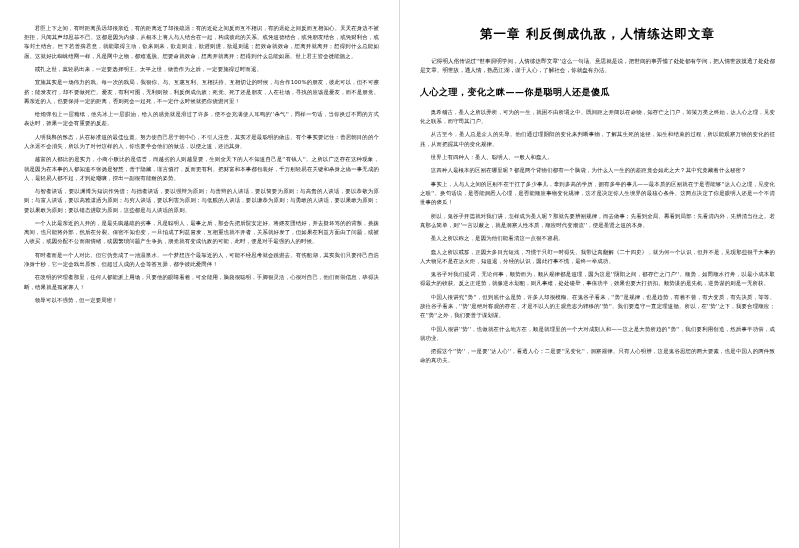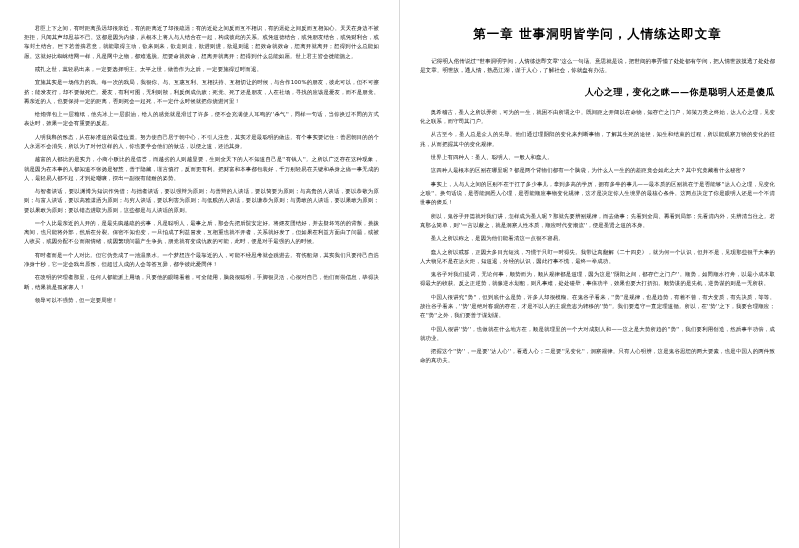--- a/index.html
+++ b/index.html
@@ -48,21 +48,21 @@
     font-size: 12.5px;
     font-weight: bold;
     text-align: center;
     margin: 2px 0 14px 0;
     letter-spacing: 1px;
     color: #000;
   }
   .section-title {
     font-size: 9px;
     font-weight: bold;
-    text-align: right;
+    text-align: left;
     margin: 10px 0 9px 0;
     letter-spacing: 0.5px;
     color: #000;
   }
   .sub-lead {
     font-size: 5.6px;
     line-height: 9.4px;
     text-align: justify;
     text-indent: 2em;
     margin: 0 0 5px 0;
@@ -82,21 +82,21 @@
     <p class="para">人明我释的形态，从在标准道的最佳位置。努力使自己居于朝中心，不引人注意，其实才是最聪明的做法。有个事实要记住：善居朝目的的个人永远不会消失，所以为了对付这样的人，你也要学会他们的做法，以便之道，还治其身。</p>
     <p class="para">越富的人都比的是实力，小商小贩比的是信誉，而越劣的人则越显要，生则全天下的人不知道自己是''有钱人''。之所以广泛存在这种现象，就是因为在本事的人都知道不张扬是智慧，善于隐藏，谨言慎行，反而更有利。把财富和本事都包装好，千万别轻易在关键和杀身之痛一事无成的人，最轻易人都不起，才到处嘲嚷，摆出一副很有能耐的姿势。</p>
     <p class="para">与智者谈话，要以渊博为知识作凭借；与拙者谈话，要以强辩为原则；与善辩的人谈话，要以简要为原则；与高贵的人谈话，要以恭敬为原则；与富人谈话，要以高雅潇洒为原则；与穷人谈话，要以利害为原则；与低贱的人谈话，要以谦恭为原则；与勇敢的人谈话，要以果敢为原则；要以果敢为原则；要以错态进取为原则，这些都是与人谈话的原则。</p>
     <p class="para">一个人比最亲近的人开的，是最先疯越疏的劣事，凡是聪明人，最事之后，那会先把后院安定好。将姬友团结好，并去疑坏笃的的背叛，挑拨离间，也只能将外部，然后在分裂。保密不知也变，一旦怕成了利益冒发，互相重也就不开者，关系就好发了，但如果在利益方面由了问题，或被人收买，或因分配不公而闹情绪，或因繁琐问题产生争执，朋党就有变成仇敌的可能，此时，便是对手最强的人的时候。</p>
     <p class="para">有时者而是一个人对比。但它伪竞成了一池温泉水。一个梦想连个最靠近的人，可能不经思考就会跳进去。有伤船湖，其实我们只要待己自浩净身十秒，它一定会戏出原形，但超过人成的人会等答互异，都学彼此爱同伴！</p>
     <p class="para">在改明的管理者那里，任何人都能派上用场，只要他的眼睛看着，可全能用，脑袋很聪明，手脚很灵活，心很对自己，他们而崇信息，毕得决断，结果就是孤家寡人！</p>
     <p class="para">领导可以不强势，但一定要周密！</p>
   </div>
 
   <div class="page page-right">
-    <h1 class="chapter-title">第一章 世事洞明皆学问，人情练达即文章</h1>
+    <h1 class="chapter-title">第一章 利反倒成仇敌，人情练达即文章</h1>
     <p class="sub-lead">记得明人俗传说过''世事洞明学问，人情练达即文章''这么一句话。意思就是说，把世间的事弄懂了处处都有学问，把人情世故摸透了处处都是文章。明世故，通人情，熟悉江湖，谋于人心，了解社会，你就盘有办法。</p>
     <h2 class="section-title">人心之理，变化之眯——你是聪明人还是傻瓜</h2>
     <p class="para">奥希稽古，圣人之所以弄所，可为的一生，就困不由所谓之中。既间距之开阔以在命物，知存亡之门户，筹策万类之终始，达人心之理，见变化之联系，而守司其门户。</p>
     <p class="para">从古至今，圣人总是众人的先导。他们通过理阴阳的变化来判断事物，了解其生死的途径，知生和结束的过程，所以能观察万物的变化的征兆，从而把握其中的变化规律。</p>
     <p class="para">世界上有四种人：圣人、聪明人、一般人和蠢人。</p>
     <p class="para">这四种人最根本的区别在哪里呢？都是两个背物们都有一个脑袋，为什么人一生的的差距竟会如此之大？其中究竟藏着什么秘密？</p>
     <p class="para">事实上，人与人之间的区别不在于扛了多少事儿，拿到多高的学历，拥有多牛的事儿——最本质的区别就在于是否能够''达人心之理，见变化之联''。换句话说，是否能洞悉人心理，是否能顺应事物变化规律，这才是决定你人生境界的最核心条件。这两点决定了你是眼明人还是一个不清世事的傻瓜！</p>
     <p class="para">所以，鬼谷子开篇就对我们讲，怎样成为圣人呢？那就先要辨别规律，而去做事；先看到全局、再看到局部；先看清内外，先辨清当往之。若真那么简单，则''一言以蔽之，就是洞察人性本质，顺应时代变潮流''，便是圣贤之道的本身。</p>
     <p class="para">圣人之所以称之，是因为他们能看清这一点很不容易。</p>
     <p class="para">蠢人之所以戒群，正因大多目光短浅，习惯于只盯一时得失。我带让真翻解《二十四史》，就为何一个认识，但并不是，见现那些很干大事的人大物见不是在达火炬，知道退，分经的认识，因此行事不慌，最终一举成功。</p>

